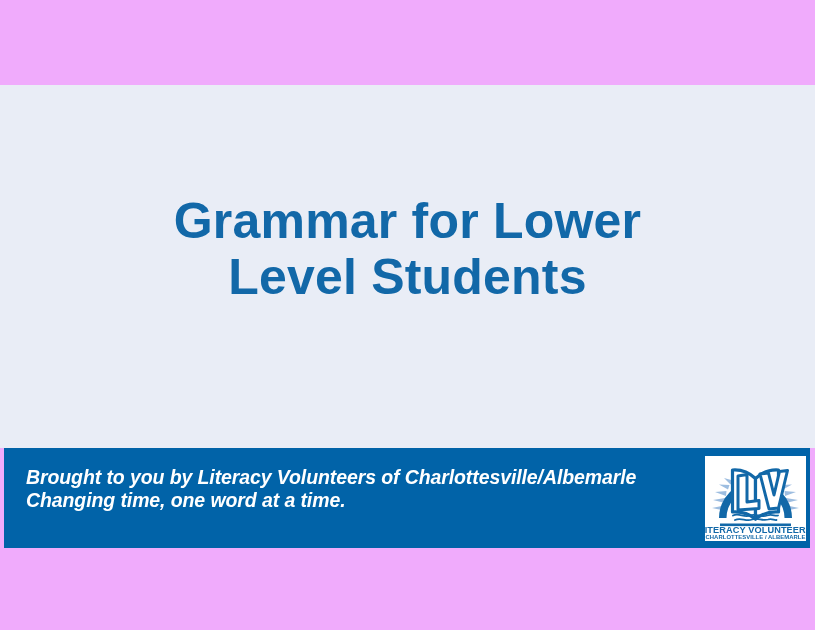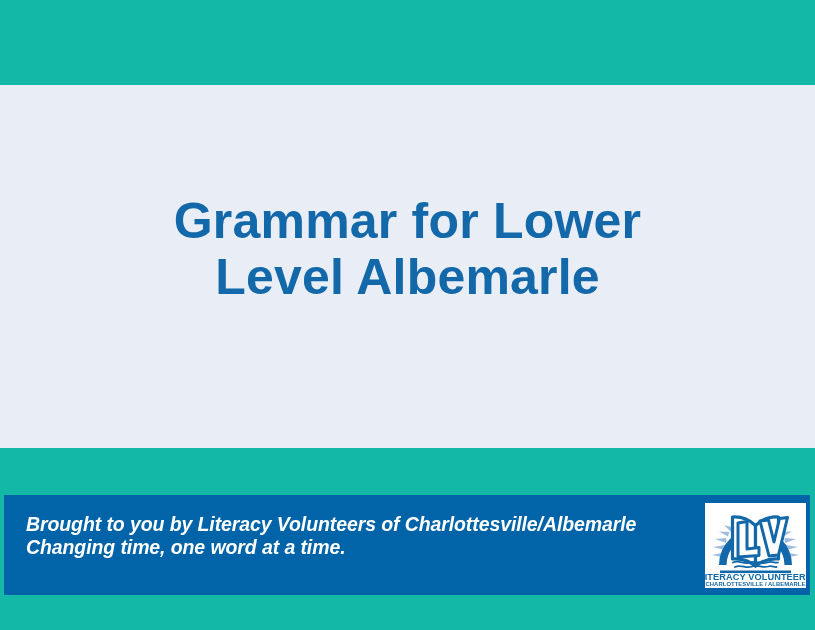--- a/index.html
+++ b/index.html
@@ -12,21 +12,21 @@
     width: 815px;
     height: 630px;
     overflow: hidden;
     font-family: "Liberation Sans", sans-serif;
   }
 
   #slide {
     position: relative;
     width: 815px;
     height: 630px;
-    background: #14b8a6;
+    background: #f0abfc;
   }
 
   
   #content-panel {
     position: absolute;
     left: 0;
     top: 85px;
     width: 815px;
     height: 363px;
     background: #e9edf6;
@@ -58,21 +58,20 @@
   }
 
   
   #footer-bar {
     position: absolute;
     left: 4px;
     top: 448px;
     width: 806px;
     height: 100px;
     background: #0163a8;
-    margin-top: 47px;
   }
 
   #footer-text {
     position: absolute;
     left: 22px;
     top: 18px;
     width: 670px;
   }
   .footer-line {
     color: #ffffff;
@@ -103,21 +102,21 @@
 </style>
 </head>
 <body>
 
 <div id="slide">
 
   <div id="content-panel">
 
     <div id="title-block">
       <div class="title-line">Grammar for Lower</div>
-      <div class="title-line">Level Albemarle</div>
+      <div class="title-line">Level Students</div>
     </div>
 
   </div>
 
   <div id="footer-bar">
 
     <div id="footer-text">
       <div class="footer-line">Brought to you by Literacy Volunteers of Charlottesville/Albemarle</div>
       <div class="footer-line">Changing time, one word at a time.</div>
     </div>

